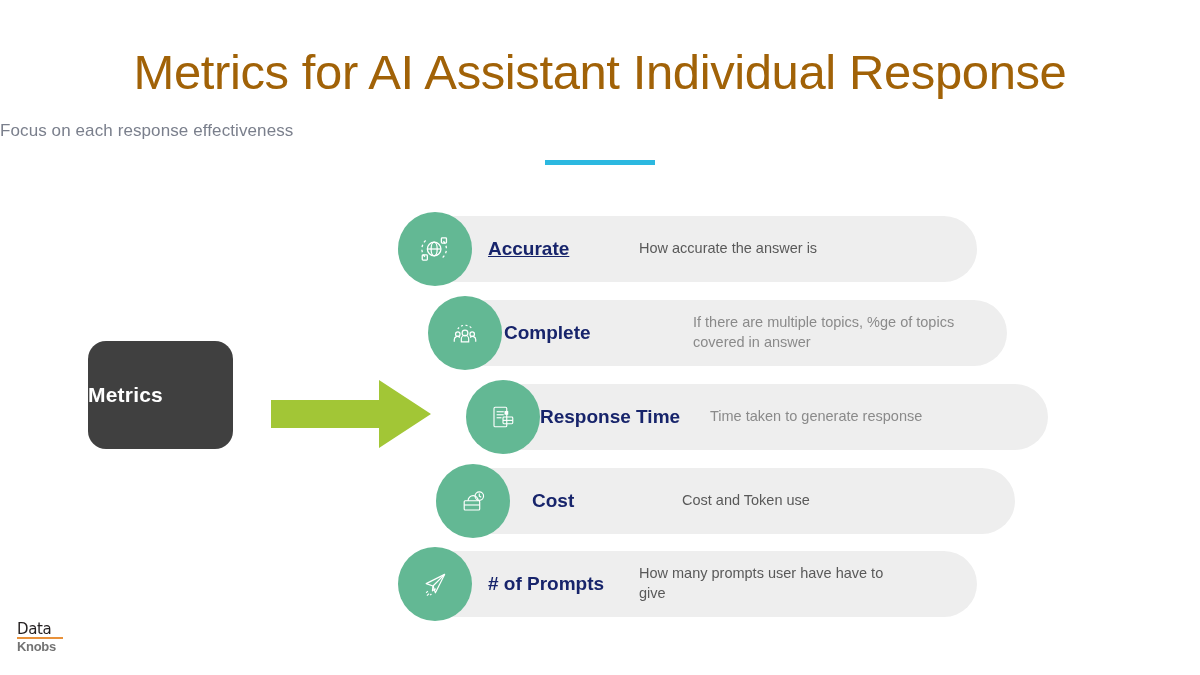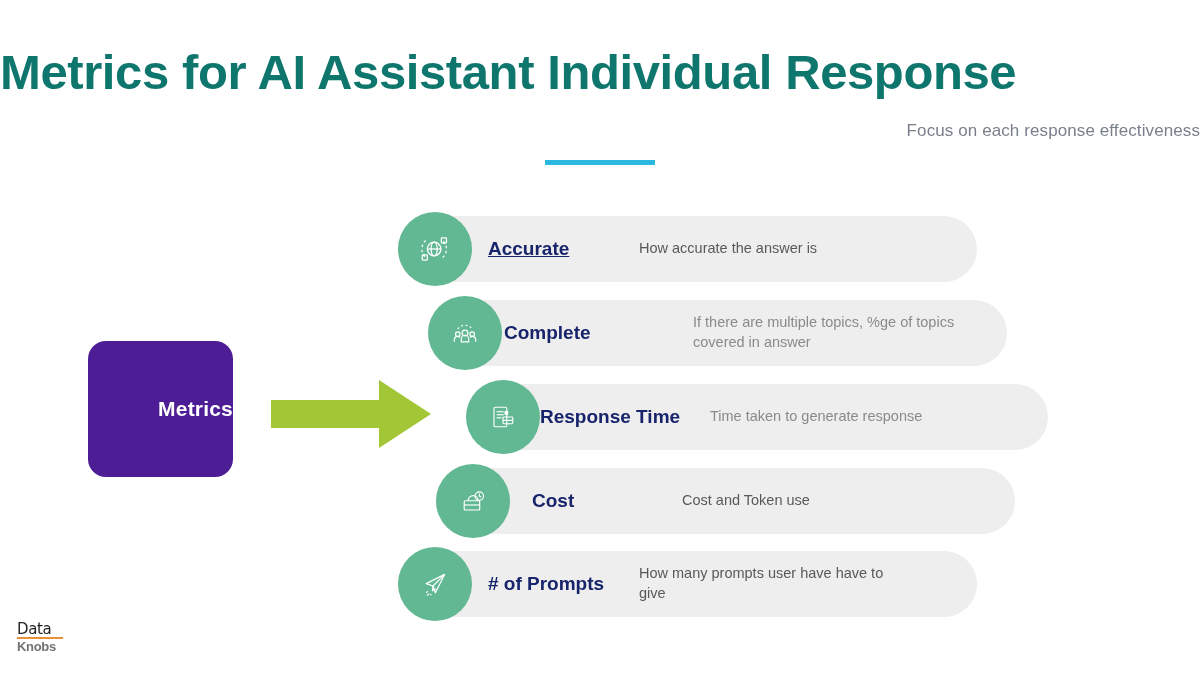--- a/index.html
+++ b/index.html
@@ -21,58 +21,59 @@
     height: 675px;
     background: #ffffff;
   }
 
   
   .title {
     position: absolute;
     left: 0;
     top: 46px;
     width: 1200px;
+    text-align: center;
     font-size: 49px;
-    font-weight: bold;
-    color: #0f766e;
+    font-weight: normal;
+    color: #a16207;
     letter-spacing: -0.4px;
     line-height: 1.1;
     white-space: nowrap;
   }
   .subtitle {
     position: absolute;
     left: 0;
     top: 121px;
     width: 1200px;
-    text-align: right;
+    text-align: left;
     font-size: 17px;
     color: #7a7f8c;
     letter-spacing: 0.1px;
   }
   .accent-bar {
     position: absolute;
     left: 545px;
     top: 160px;
     width: 110px;
     height: 5px;
     background: #2cb8e0;
   }
 
   
   .metrics-box {
     position: absolute;
     left: 88px;
     top: 341px;
     width: 145px;
-    height: 136px;
-    background: #4c1d95;
+    height: 108px;
+    background: #404040;
     border-radius: 18px;
     display: flex;
     align-items: center;
-    justify-content: flex-end;
+    justify-content: flex-start;
   }
   .metrics-box-label {
     color: #ffffff;
     font-size: 21px;
     font-weight: bold;
     letter-spacing: 0.2px;
   }
 
   .arrow {
     position: absolute;

